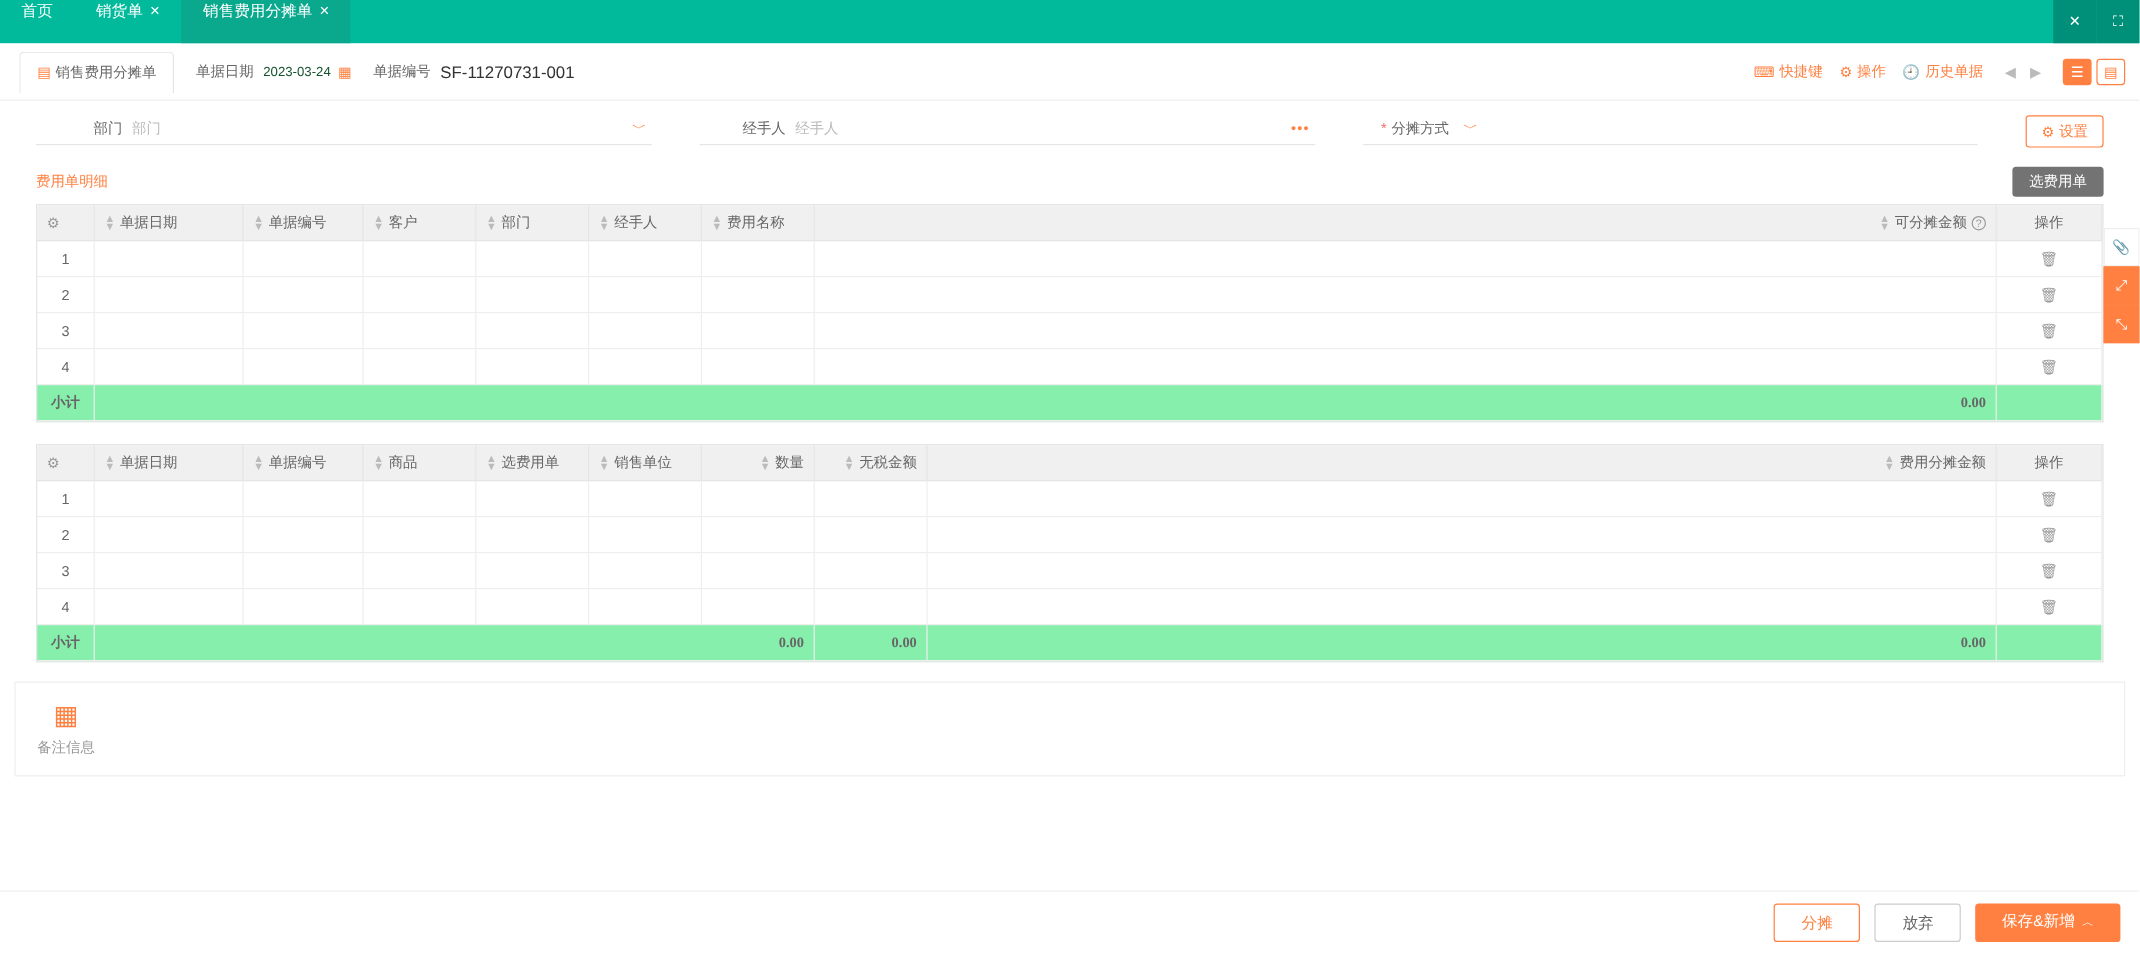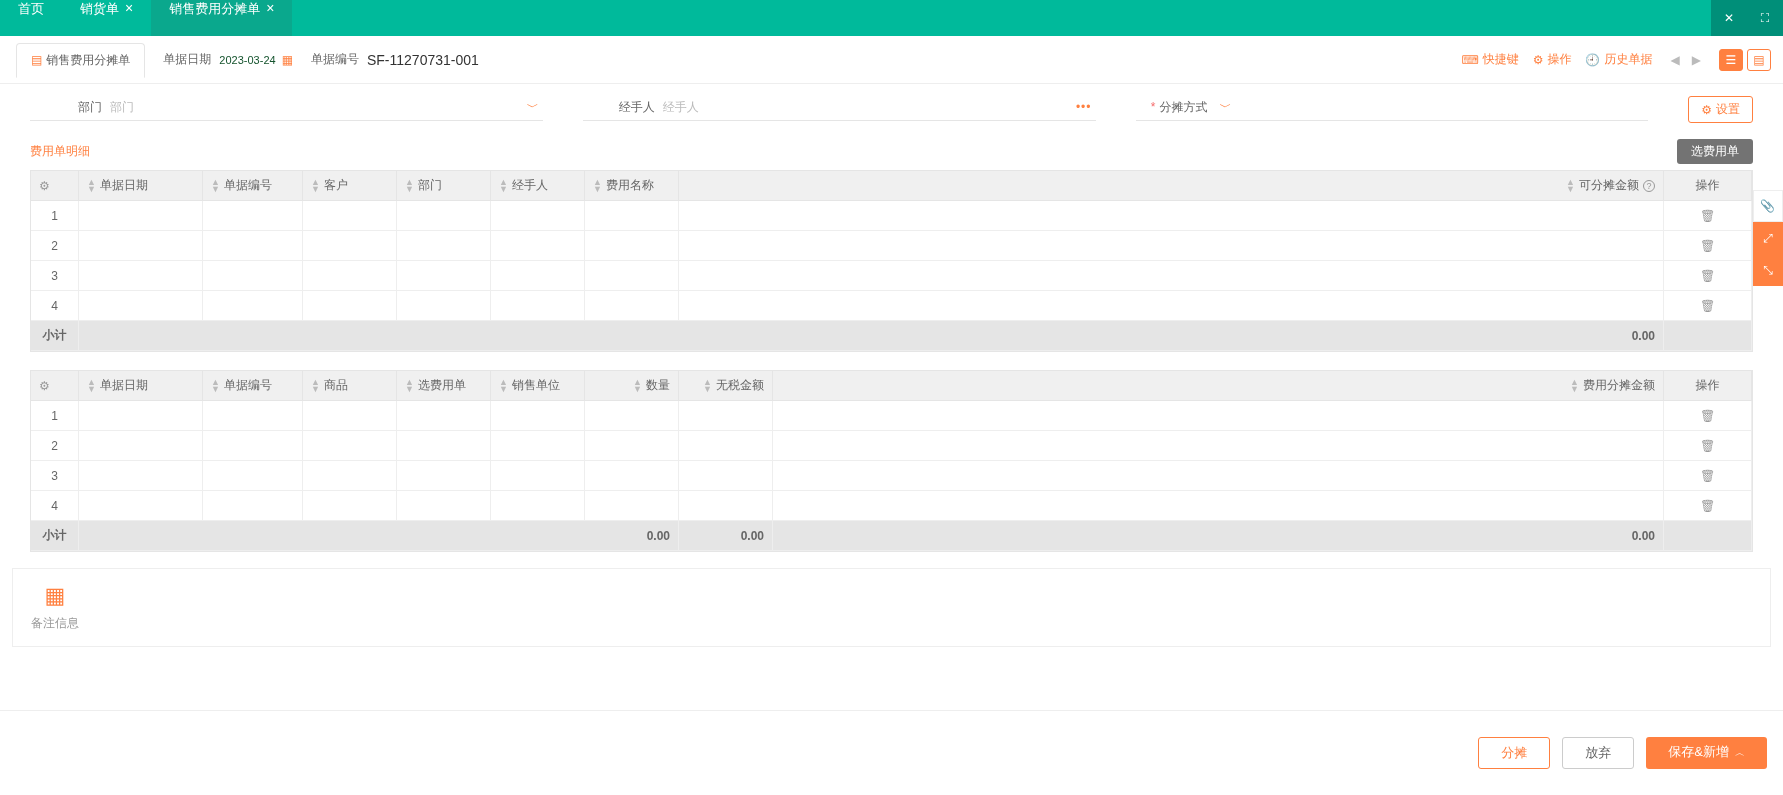--- a/index.html
+++ b/index.html
@@ -52,21 +52,21 @@
 .tbl { border: 1px solid #e5e5e5; width: 100%; }
 .tbl-head { display: flex; background: #f0f0f0; border-bottom: 1px solid #e5e5e5; height: 30px; }
 .tbl-head .th { border-right: 1px solid #e5e5e5; display: flex; align-items: center; padding: 0 8px; color: #666; position: relative; }
 .tbl-head .th .sort { color: #bbb; font-size: 9px; line-height: 7px; margin-right: 4px; }
 .tbl-head .th.right { justify-content: flex-end; }
 .tbl-head .th .help { color: #999; margin-left: 4px; border: 1px solid #999; border-radius: 50%; width: 12px; height: 12px; display: inline-flex; align-items: center; justify-content: center; font-size: 9px; }
 .tbl-row { display: flex; border-bottom: 1px solid #eee; height: 30px; }
 .tbl-row .td { border-right: 1px solid #eee; display: flex; align-items: center; padding: 0 8px; color: #666; }
 .tbl-row .td.center { justify-content: center; }
 .tbl-row .td.right { justify-content: flex-end; }
-.tbl-row.subtotal { background: #e5e5e5; font-weight: bold; }
+.tbl-row.subtotal { background: #86efac; font-weight: bold; font-family: Liberation Serif, serif; }
 .del-ic { color: #999; cursor: pointer; }
 .gear-ic { color: #999; }
 
 
 .t1 .c-idx { width: 48px; }
 .t1 .c-date { width: 124px; }
 .t1 .c-no { width: 100px; }
 .t1 .c-cust { width: 94px; }
 .t1 .c-dept { width: 94px; }
 .t1 .c-hand { width: 94px; }
@@ -86,21 +86,21 @@
 .t2 .c-op { width: 88px; }
 
 
 .remarks { margin: 16px 12px 0; border: 1px solid #eee; display: flex; padding: 14px 18px; align-items: flex-start; gap: 24px; }
 .remarks .ricon { text-align: center; }
 .remarks .ricon .ic { color: #ff8040; font-size: 22px; }
 .remarks .ricon .lbl { color: #999; margin-top: 6px; }
 .remarks .rinput { flex: 1; color: #bbb; border: none; outline: none; font-size: 12px; padding-top: 14px; }
 
 
-.footer { position: absolute; bottom: 0; left: 0; right: 0; padding: 26px 16px; display: flex; justify-content: flex-end; gap: 12px; border-top: 1px solid #eee; background: #fff; }
+.footer { position: absolute; bottom: 0; left: 0; right: 0; padding: 10px 16px; display: flex; justify-content: flex-end; gap: 12px; border-top: 1px solid #eee; background: #fff; }
 .btn { padding: 6px 22px; border-radius: 3px; cursor: pointer; font-size: 13px; }
 .btn-outline-orange { border: 1px solid #ff8040; color: #ff8040; }
 .btn-outline-gray { border: 1px solid #ccc; color: #666; }
 .btn-solid-orange { background: #ff8040; color: #fff; }
 .btn-solid-orange .caret { margin-left: 6px; font-size: 10px; }
 
 
 .sideflt { position: absolute; right: 0; top: 190px; display: flex; flex-direction: column; }
 .sideflt .sbtn { width: 30px; height: 32px; display: flex; align-items: center; justify-content: center; border: 1px solid #eee; cursor: pointer; }
 .sideflt .sbtn.orange { background: #ff8040; color: #fff; border-color: #ff8040; }

